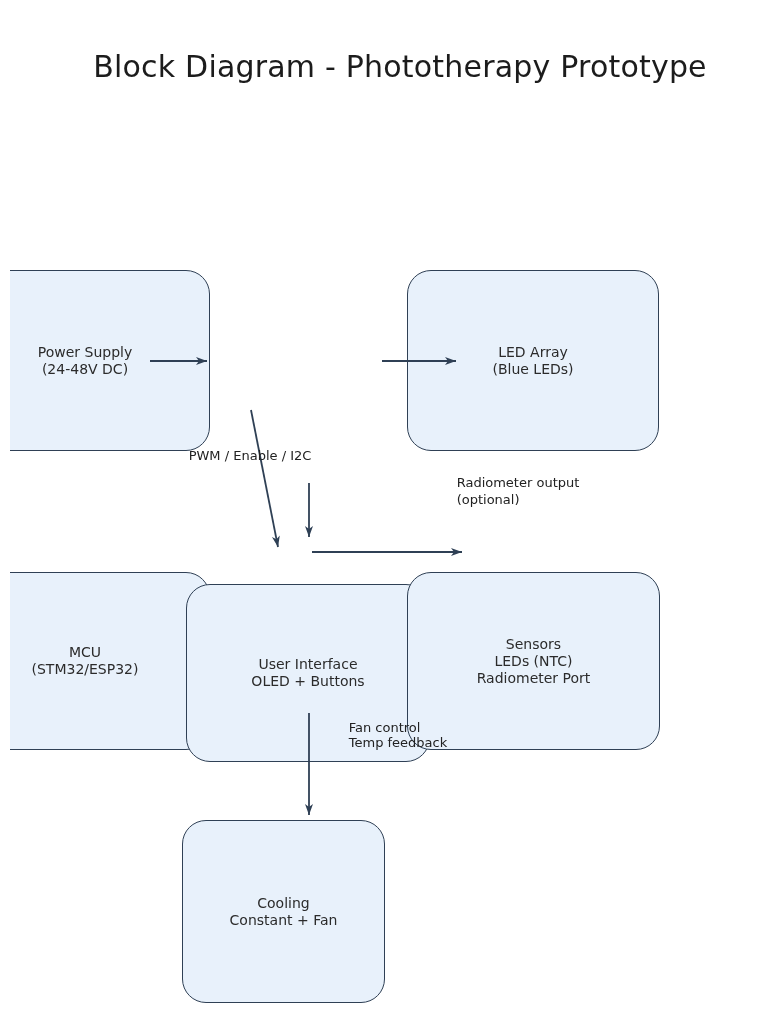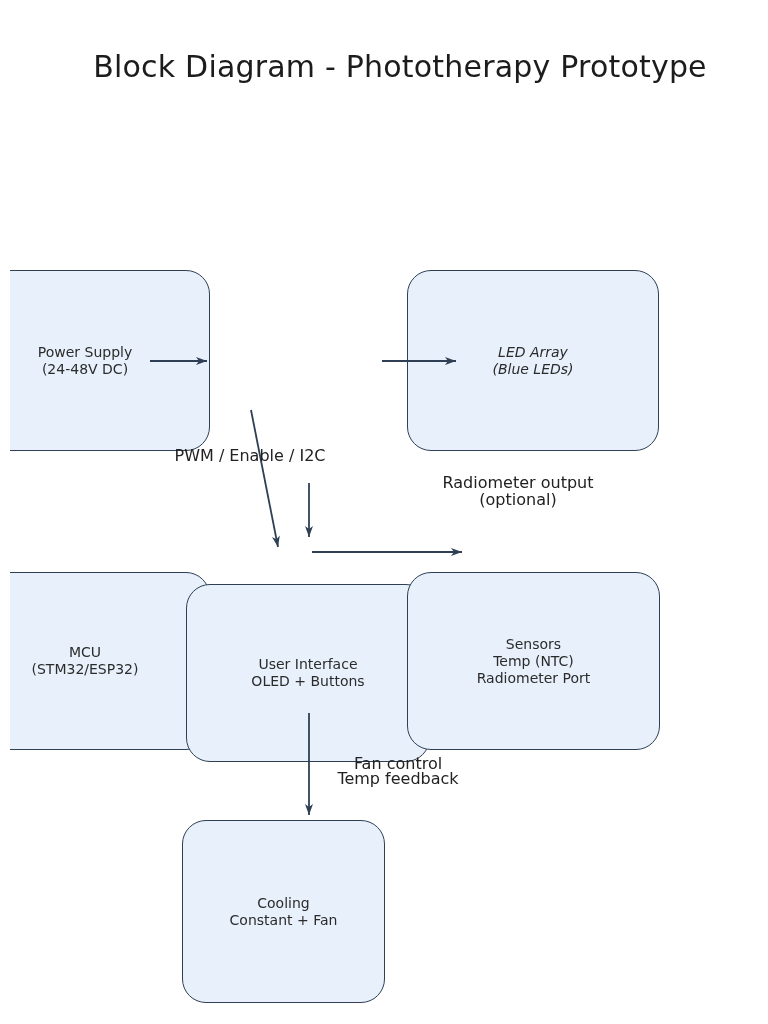--- a/index.html
+++ b/index.html
@@ -44,48 +44,48 @@
     justify-content: center;
     text-align: center;
     font-size: 14px;
     line-height: 17px;
     color: var(--text, #2b2b2b);
   }
   .node span { display: block; white-space: nowrap; text-align: center; }
 
   .n-power    { left: -50px; top: 270px; width: 250px; height: 181px; z-index: 1; }
   .n-driver   { left: 172px; top: 270px; width: 251px; height: 181px; z-index: 2; }
-  .n-array    { left: 397px; top: 270px; width: 252px; height: 181px; z-index: 3; font-style: italic; }
+  .n-array    { left: 397px; top: 270px; width: 252px; height: 181px; z-index: 3; }
   .n-mcu      { left: -50px; top: 572px; width: 250px; height: 178px; z-index: 1; }
   .n-ui       { left: 176px; top: 584px; width: 244px; height: 178px; z-index: 2; }
   .n-sensors  { left: 397px; top: 572px; width: 253px; height: 178px; z-index: 3; }
   .n-cooling  { left: 172px; top: 820px; width: 203px; height: 183px; z-index: 1; }
 
   .edges {
     position: absolute;
     left: 0; top: 0;
     width: 758px; height: 1024px;
     z-index: 5;
     pointer-events: none;
   }
   .edges line { stroke: var(--arrow, #2f4055); stroke-width: 1.8px; }
 
   .edge-label {
     position: absolute;
     z-index: 6;
     transform: translateX(-50%);
-    text-align: center;
-    font-size: 16px;
+    text-align: left;
+    font-size: 13px;
     color: #222222;
     white-space: nowrap;
   }
   .edge-label span { display: block; }
   .l-pwm        { left: 240px; top: 449px; line-height: 14px; }
   .l-radiometer { left: 508px; top: 464px; line-height: 17px; margin-top: 10px; }
-  .l-fan        { left: 388px; top: 756px; line-height: 15px; }
+  .l-fan        { left: 388px; top: 720px; line-height: 15px; }
 </style>
 </head>
 <body>
 
 <div class="page">
 
   <h1 class="title">Block Diagram - Phototherapy Prototype</h1>
 
   <div class="clip">
 
@@ -105,21 +105,21 @@
       <span>(STM32/ESP32)</span>
     </div>
 
     <div class="node n-ui">
       <span>User Interface</span>
       <span>OLED + Buttons</span>
     </div>
 
     <div class="node n-sensors">
       <span>Sensors</span>
-      <span>Temp (NTC)</span>
+      <span>LEDs (NTC)</span>
       <span>Radiometer Port</span>
     </div>
 
     <div class="node n-cooling">
       <span>Cooling</span>
       <span>Constant + Fan</span>
     </div>
 
     <svg class="edges" viewBox="0 0 758 1024">
       <defs>

